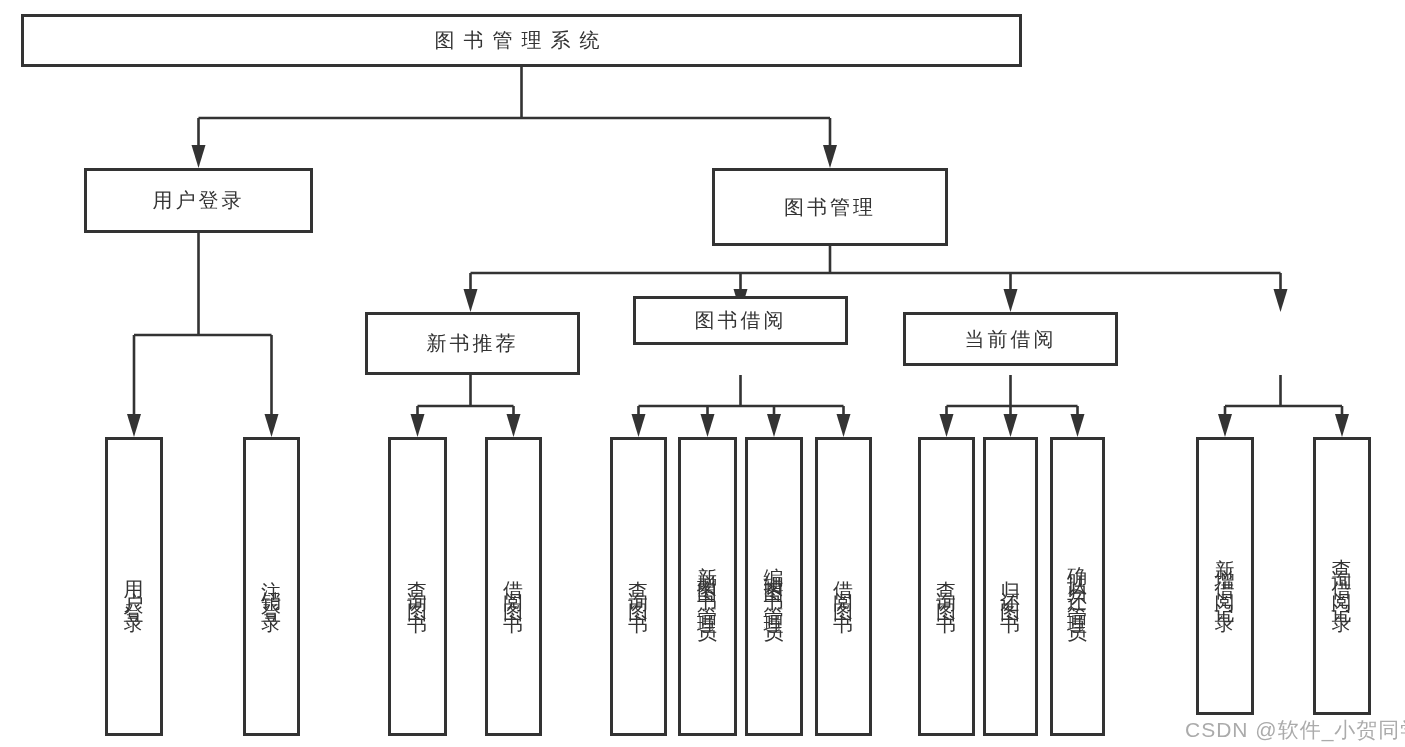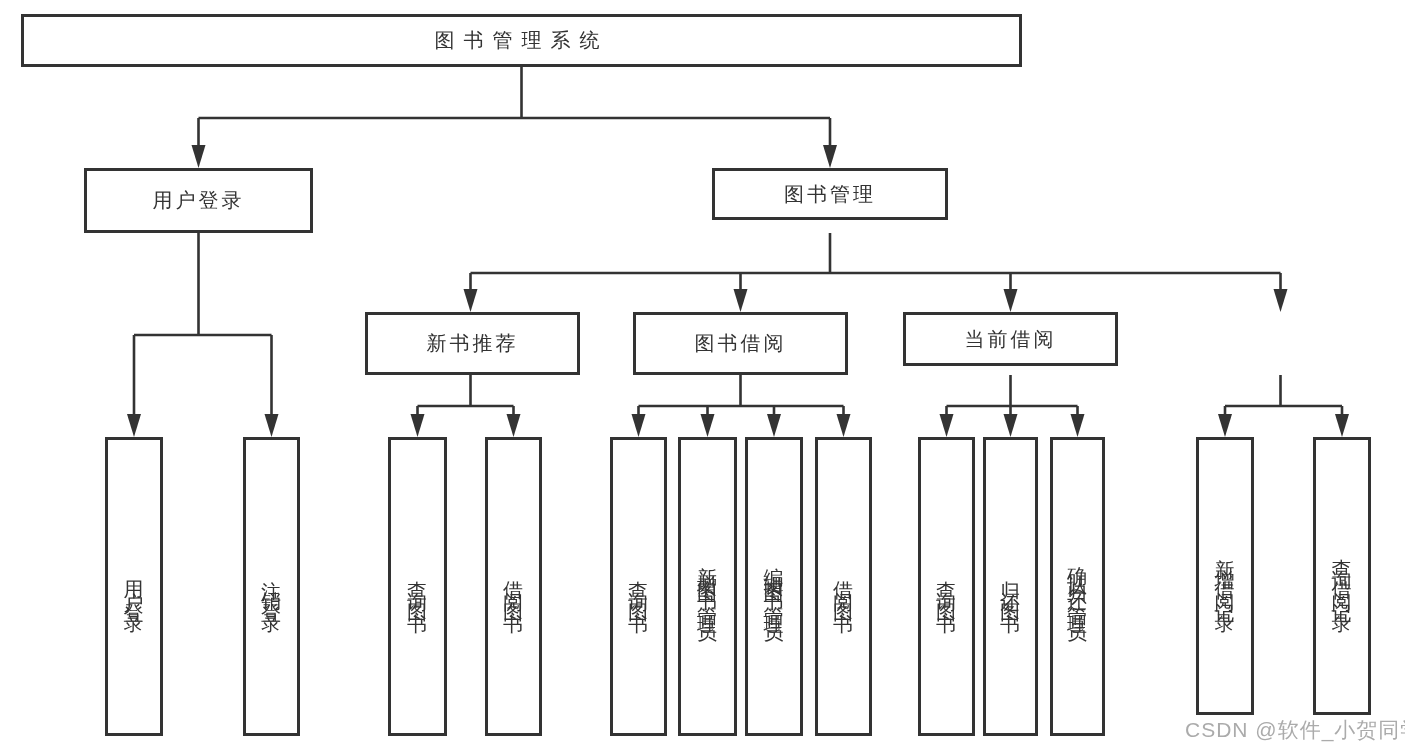--- a/index.html
+++ b/index.html
@@ -81,28 +81,28 @@
     </g>
   </svg>
 
   <div class="node root" style="left:21px;top:14px;width:1001px;height:53px">
     <span class="hlabel">图书管理系统</span>
   </div>
 
   <div class="node" style="left:84px;top:168px;width:229px;height:65px">
     <span class="hlabel">用户登录</span>
   </div>
-  <div class="node" style="left:712px;top:168px;width:236px;height:52px">
+  <div class="node" style="left:712px;top:168px;width:236px;height:78px">
     <span class="hlabel">图书管理</span>
   </div>
 
   <div class="node" style="left:365px;top:312px;width:215px;height:63px">
     <span class="hlabel">新书推荐</span>
   </div>
-  <div class="node" style="left:633px;top:312px;width:215px;height:63px">
+  <div class="node" style="left:633px;top:296px;width:215px;height:49px">
     <span class="hlabel">图书借阅</span>
   </div>
   <div class="node" style="left:903px;top:312px;width:215px;height:54px">
     <span class="hlabel">当前借阅</span>
   </div>
 
   <div class="node leaf" style="left:105px;top:437px;width:58px;height:299px">
     <span class="vtext">用户登录</span>
   </div>
   <div class="node leaf" style="left:243px;top:437px;width:57px;height:299px">

